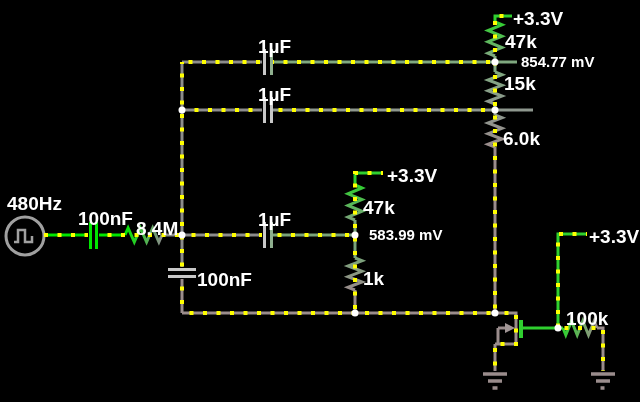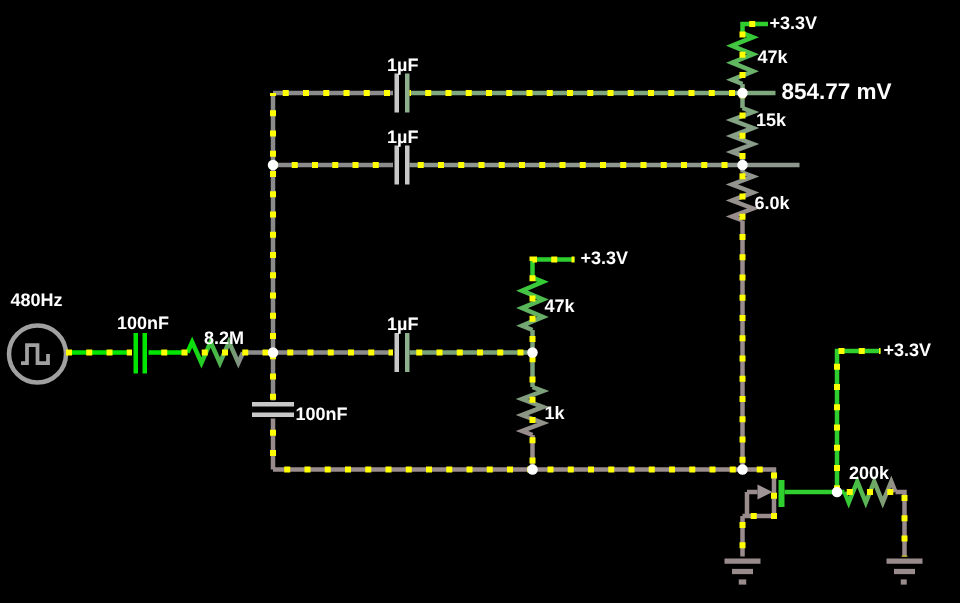--- a/index.html
+++ b/index.html
@@ -1,19 +1,19 @@
 <!DOCTYPE html>
 <html><head>
 <meta charset="utf-8">
 <style>
   html,body{margin:0;padding:0;background:#000;}
   #stage{position:relative;width:640px;height:402px;background:#000;overflow:hidden;
          font-family:"Liberation Sans","DejaVu Sans",sans-serif;}
   #schematic{position:absolute;left:0;top:0;}
-  .lbl{position:absolute;color:#fff;font-size:12px;font-weight:bold;line-height:1;
+  .lbl{position:absolute;color:#fff;font-size:19px;font-weight:bold;line-height:1;
        white-space:nowrap;user-select:none;}
   .readout{font-size:15px;}
 </style>
 </head>
 <body>
 
 <div id="stage">
 
 <svg id="schematic" width="640" height="402" viewBox="0 0 640 402" xmlns="http://www.w3.org/2000/svg">
   <defs>
@@ -169,32 +169,33 @@
     <circle cx="355" cy="313" r="3.5"></circle>
     <circle cx="495" cy="62" r="3.5"></circle>
     <circle cx="495" cy="110" r="3.5"></circle>
     <circle cx="495" cy="313" r="3.5"></circle>
     <circle cx="558" cy="328" r="3.5"></circle>
   </g>
 </svg>
 
 <div class="lbl" style="left:7px;top:194px">480Hz</div>
 <div class="lbl" style="left:78px;top:209px">100nF</div>
-<div class="lbl" style="left:136px;top:219px">8.2M</div>
+<div class="lbl" style="left:136px;top:219px">8.4M</div>
 <div class="lbl" style="left:258px;top:37px">1µF</div>
 <div class="lbl" style="left:258px;top:85px">1µF</div>
 <div class="lbl" style="left:258px;top:210px">1µF</div>
 <div class="lbl" style="left:197px;top:270px">100nF</div>
 
 <div class="lbl" style="left:513px;top:9px">+3.3V</div>
 <div class="lbl" style="left:387px;top:166px">+3.3V</div>
 <div class="lbl" style="left:589px;top:227px">+3.3V</div>
 
 <div class="lbl" style="left:505px;top:32px">47k</div>
 <div class="lbl" style="left:504px;top:74px">15k</div>
 <div class="lbl" style="left:503px;top:129px">6.0k</div>
 <div class="lbl" style="left:363px;top:198px">47k</div>
 <div class="lbl" style="left:363px;top:269px">1k</div>
-<div class="lbl" style="left:566px;top:309px">200k</div>
+<div class="lbl" style="left:566px;top:309px">100k</div>
 
 <div class="lbl readout" style="left:521px;top:54px">854.77 mV</div>
+<div class="lbl readout" style="left:369px;top:227px">583.99 mV</div>
 
 </div>
 
 </body></html>

